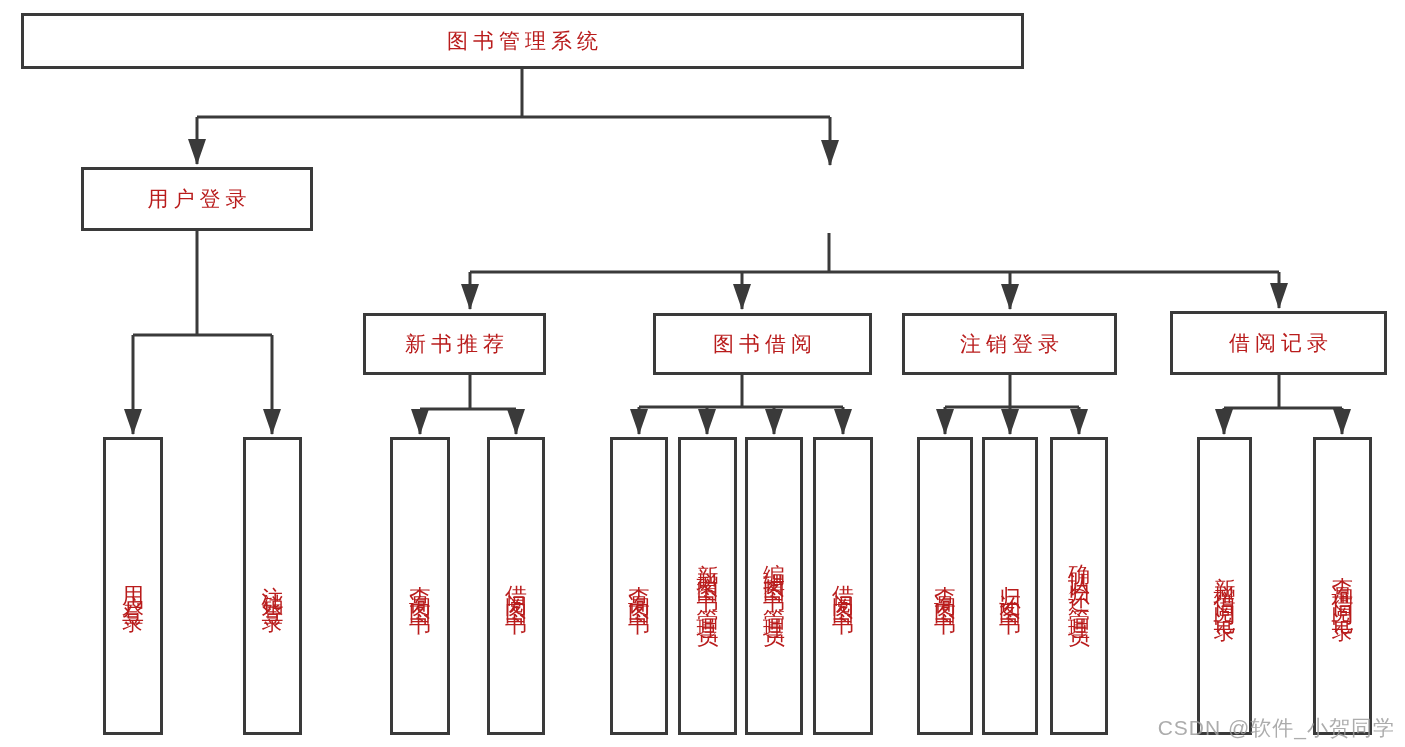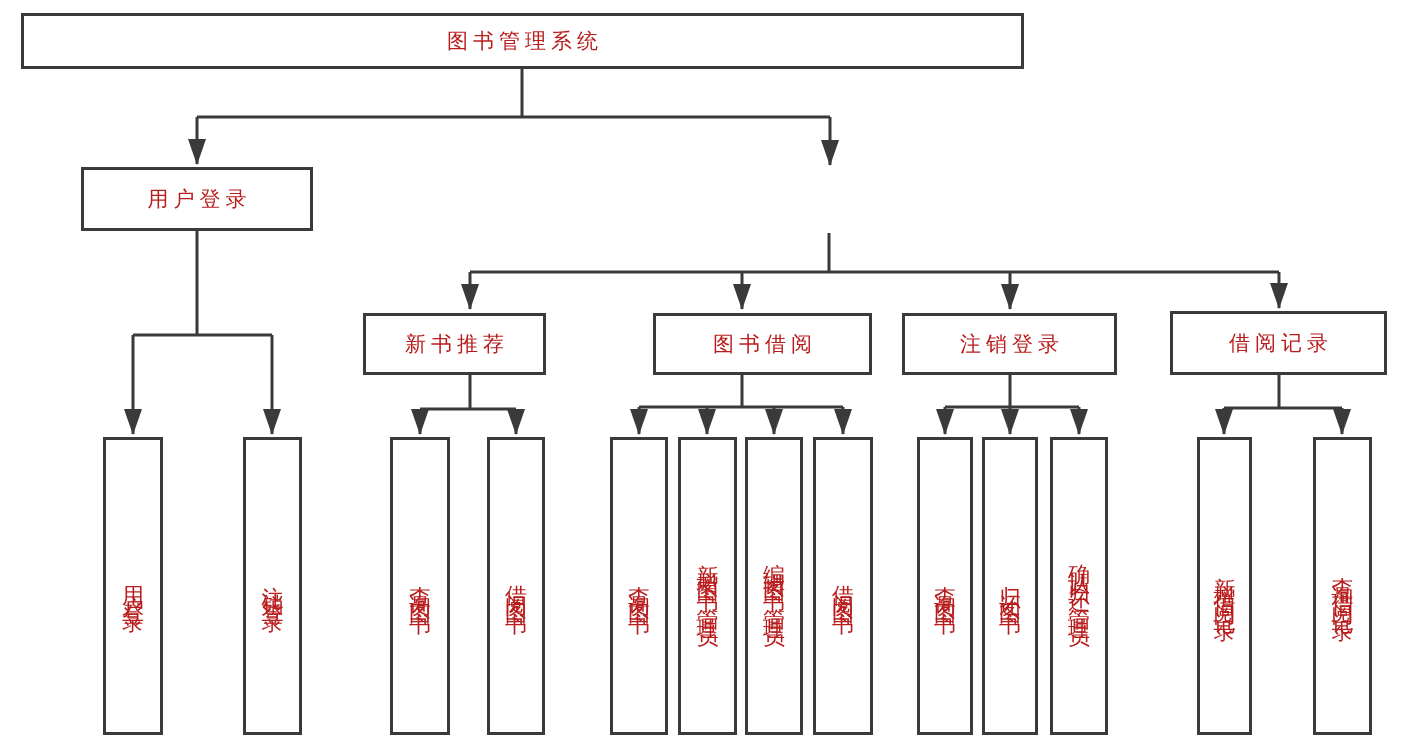--- a/index.html
+++ b/index.html
@@ -161,14 +161,15 @@
     <span class="vlabel">确认归还（管理员）</span>
   </div>
 
   <div class="box leaf" style="left:1197px; top:437px; width:55px; height:298px;">
     <span class="vlabel">新增借阅记录</span>
   </div>
   <div class="box leaf" style="left:1313px; top:437px; width:59px; height:298px;">
     <span class="vlabel">查询借阅记录</span>
   </div>
 
+  <div id="watermark">CSDN @软件_小贺同学</div>
 
 </div>
 
 </body></html>

